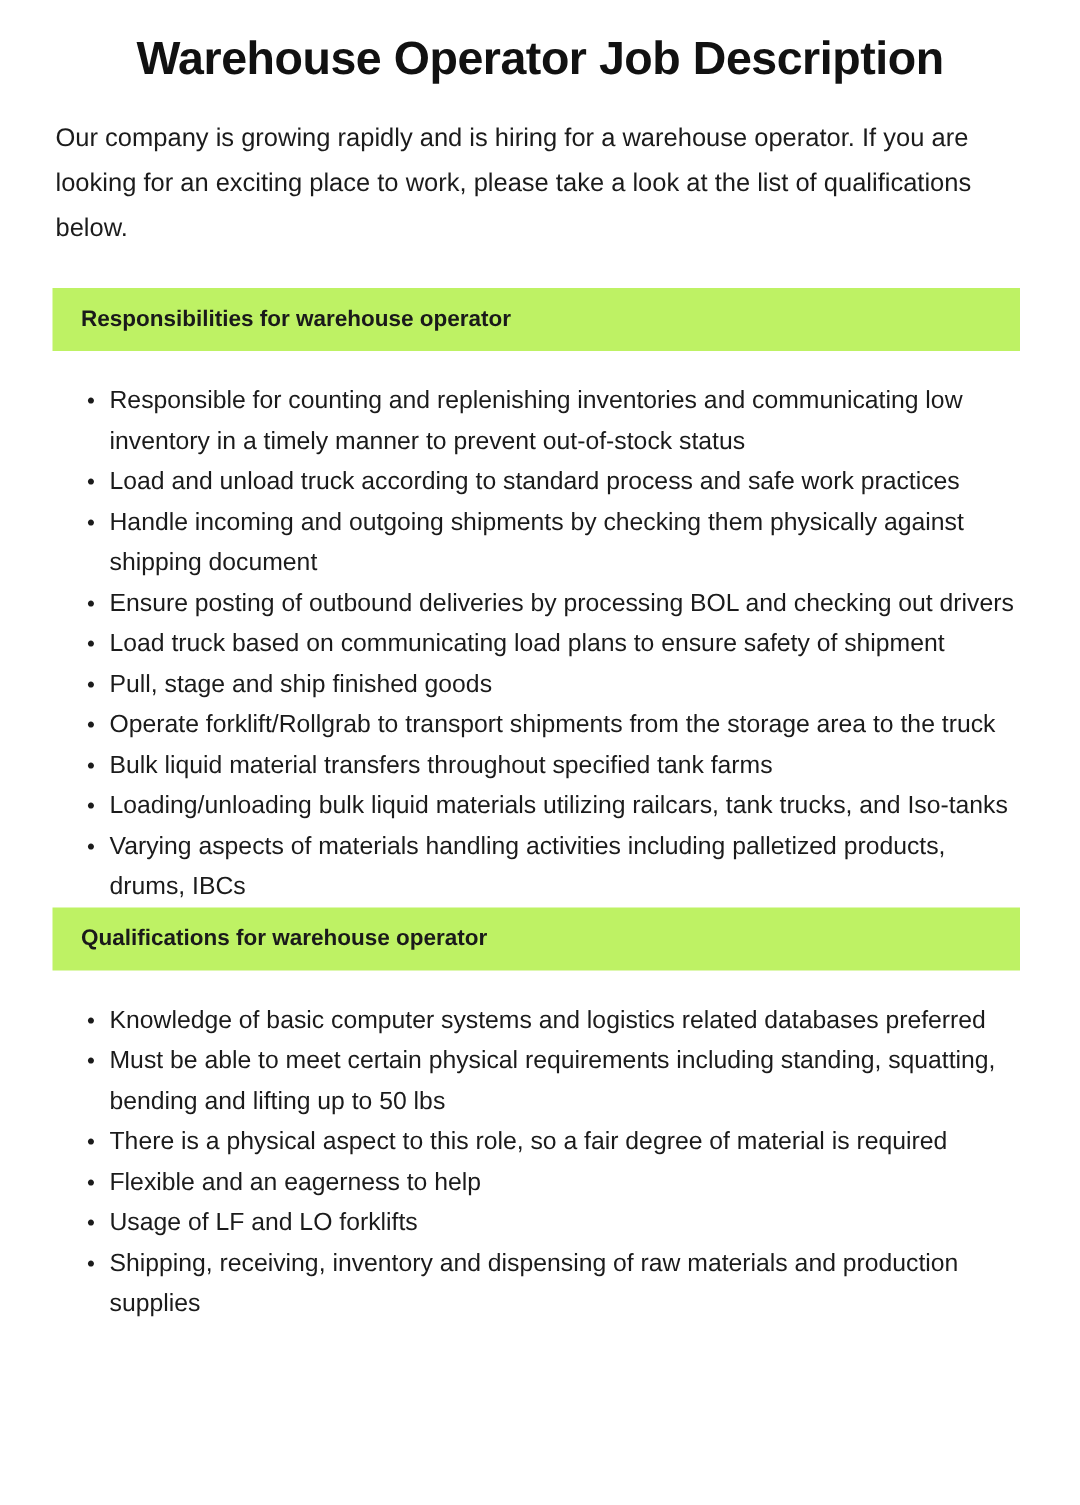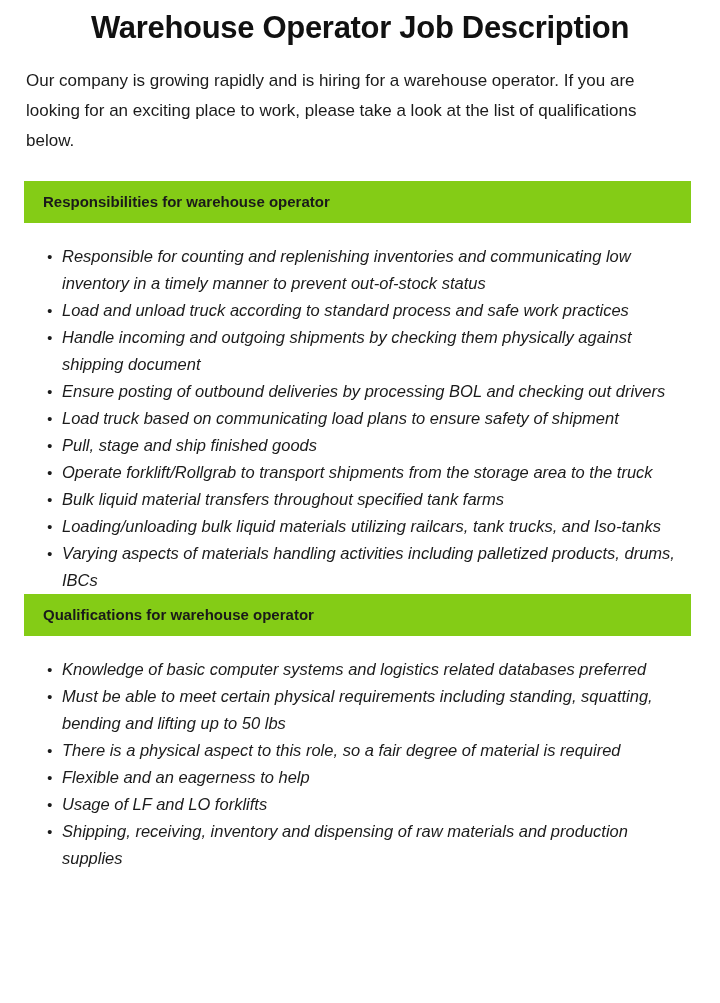--- a/index.html
+++ b/index.html
@@ -13,21 +13,21 @@
     background: #ffffff;
     font-family: "Liberation Sans", sans-serif;
     color: #1a1a1a;
     overflow: hidden;
   }
 
   .page {
     width: 720px;
     height: 807px;
     position: relative;
-    padding: 4px;
+    padding: 15px;
   }
 
   
   .doc-title {
     font-size: 31px;
     font-weight: bold;
     letter-spacing: -0.3px;
     text-align: center;
     color: #111111;
     margin: 0;
@@ -39,37 +39,36 @@
   .intro {
     margin: 0;
     padding: 18px 28px 0 22px;
     font-size: 17px;
     line-height: 30px;
     color: #1b1b1b;
   }
 
   
   .section-band {
-    background: #84cc16;
+    background: #bef264;
     margin: 0 25px 0 20px;
     padding: 12px 0 12px 19px;
     font-size: 15px;
     font-weight: bold;
     color: #1a1a1a;
     line-height: 18px;
   }
   .band-responsibilities { margin-top: 25px; }
   .band-qualifications { }
 
   
   ul.bullets {
     margin: 0;
     padding: 20px 28px 0 58px;
     list-style: none;
-    font-style: italic;
   }
   ul.bullets li {
     position: relative;
     font-size: 16.5px;
     line-height: 27px;
     color: #1b1b1b;
     margin: 0 0 0 0;
     padding: 0;
   }
   ul.bullets li::before {

